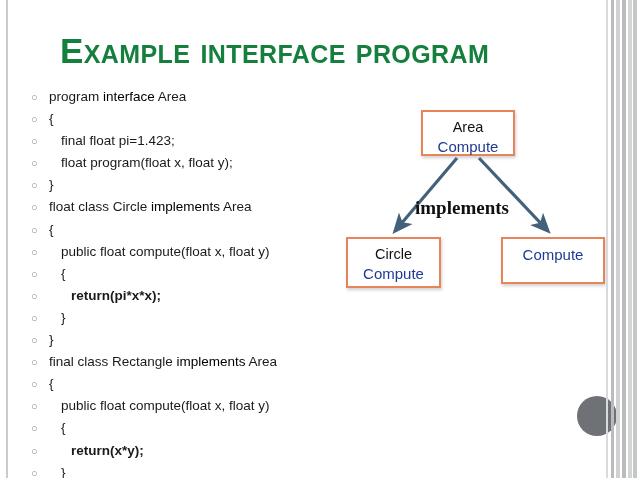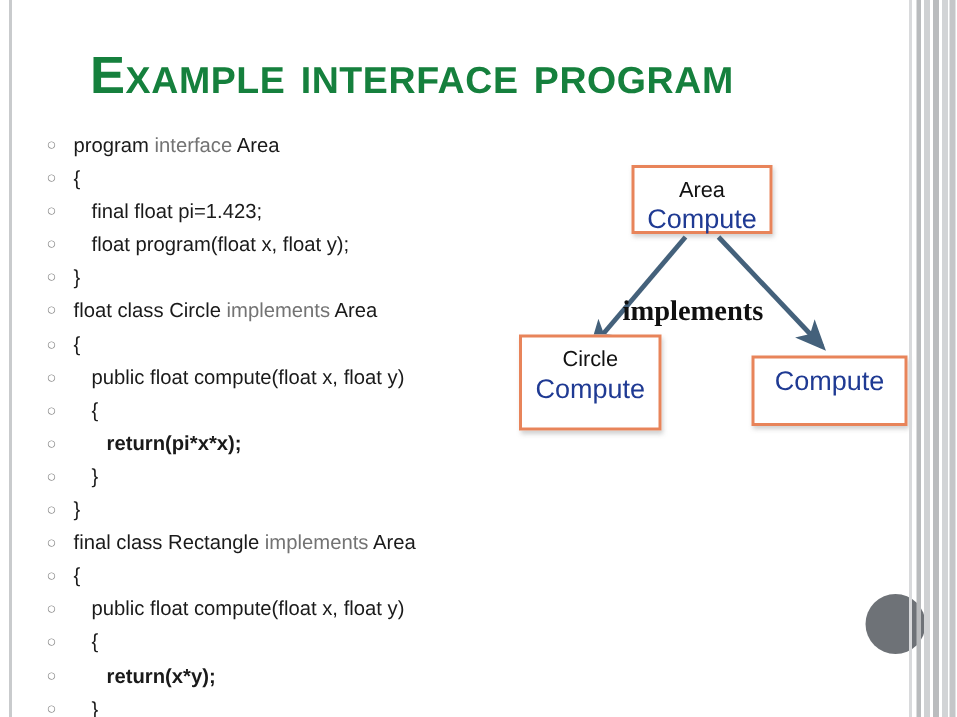--- a/index.html
+++ b/index.html
@@ -96,21 +96,21 @@
     box-sizing: border-box;
   }
   .code-text {
     flex: 1 1 auto;
     color: #1a1a1a;
     font-family: "Liberation Sans", sans-serif;
     font-size: 13.5px;
     line-height: 22.1px;
     white-space: pre;
   }
-  .code-text .kw { color: #737373; }
+  .code-text .kw { color: #000000; }
   .indent-1 { padding-left: 12px; }
   .indent-2 { padding-left: 22px; font-weight: bold; }
 
   
   .diagram {
     position: absolute;
     left: 320px;
     top: 100px;
     width: 300px;
     height: 200px;
@@ -134,26 +134,26 @@
   .node-name {
     display: block;
     color: #121212;
     font-size: 14.5px;
     line-height: 19px;
     font-family: "Liberation Sans", sans-serif;
   }
   .node-method {
     display: block;
     color: #1f3a93;
-    font-size: 18px;
+    font-size: 15px;
     line-height: 19px;
     font-family: "Liberation Sans", sans-serif;
   }
   .node-area      { left: 92px;  top: 10px;  width: 94px;  height: 46px; }
-  .node-circle    { left: 17px;  top: 123px; width: 95px;  height: 64px; }
+  .node-circle    { left: 17px;  top: 137px; width: 95px;  height: 51px; }
   .node-rectangle { left: 172px; top: 137px; width: 104px; height: 47px; }
 
   .implements-label {
     position: absolute;
     left: 86px;
     top: 97px;
     color: #101010;
     font-family: "Liberation Serif", serif;
     font-weight: bold;
     font-size: 19px;

